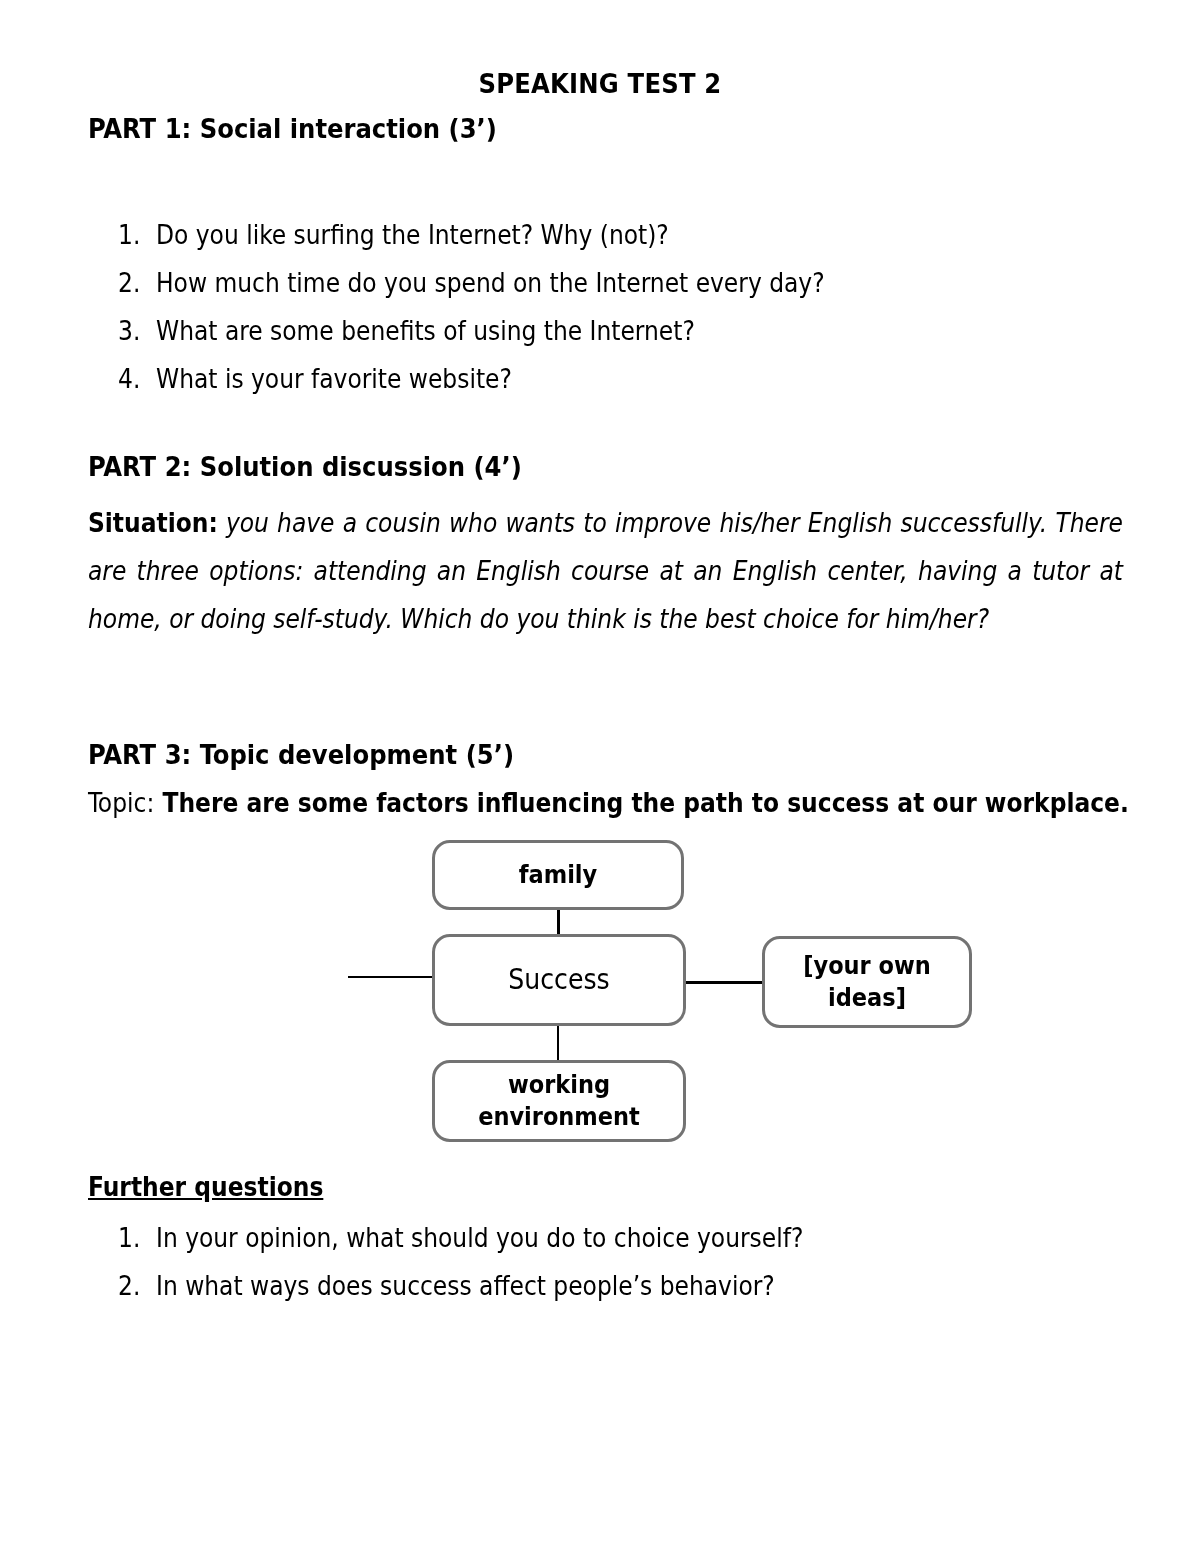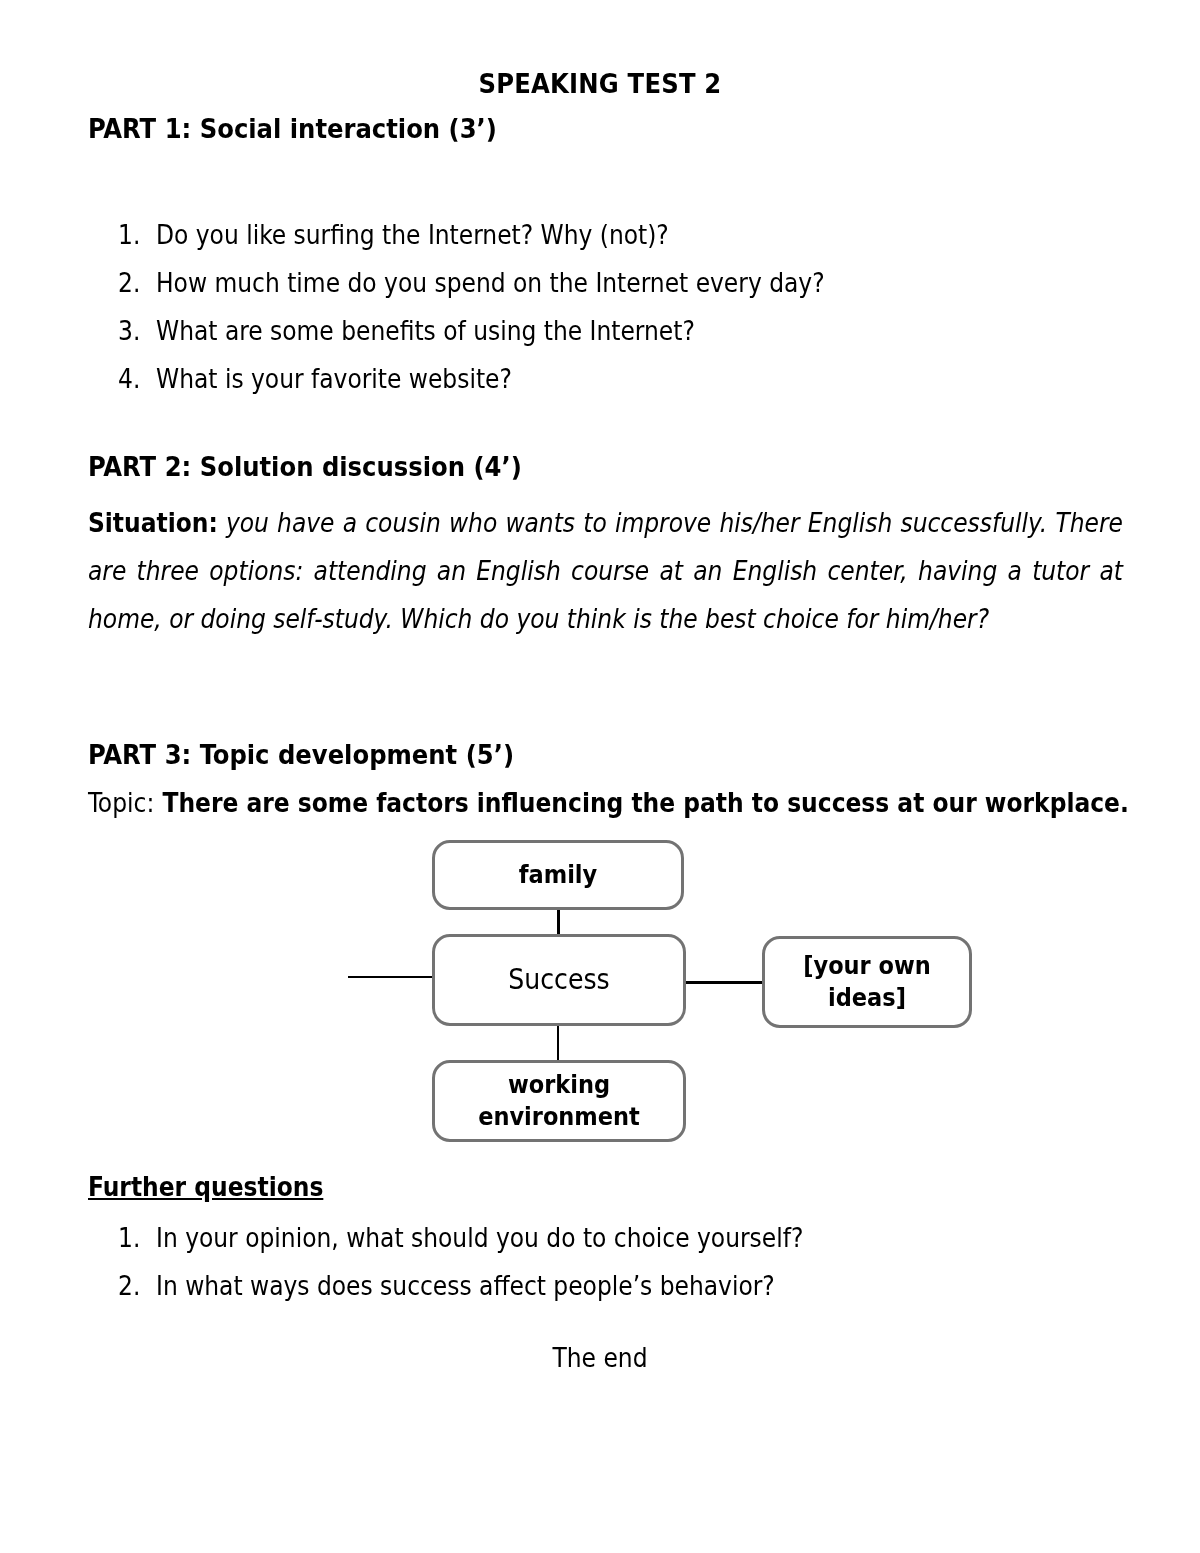--- a/index.html
+++ b/index.html
@@ -201,15 +201,14 @@
 
   <div class="qlist" style="top:1214px;">
     <div class="qitem">
       <span class="qnum">1.</span><span class="qtext">In your opinion, what should you do to choice yourself?</span>
     </div>
     <div class="qitem">
       <span class="qnum">2.</span><span class="qtext">In what ways does success affect people’s behavior?</span>
     </div>
   </div>
 
-  <div class="the-end" style="top:1343px;">The end</div>
 
 </div>
 
 </body></html>

